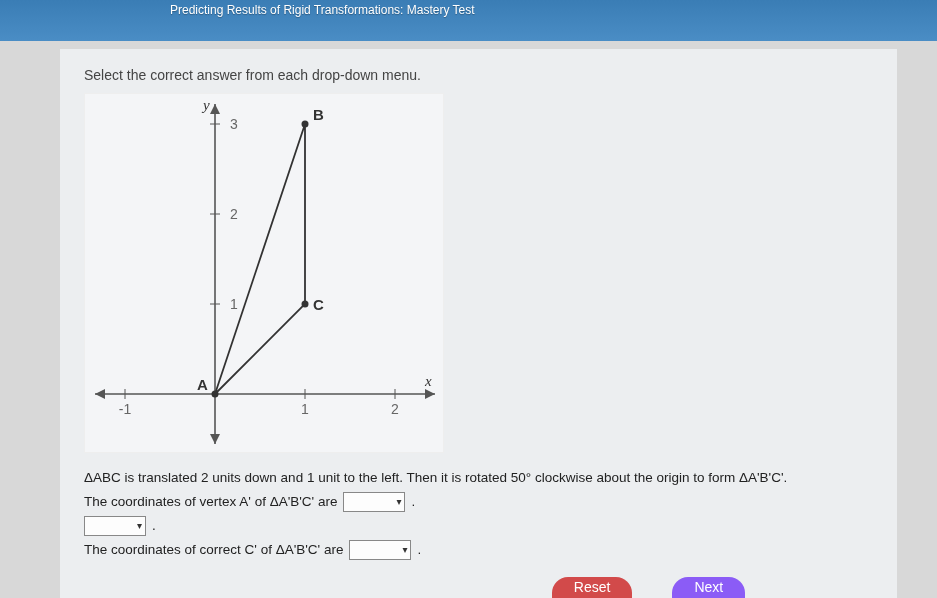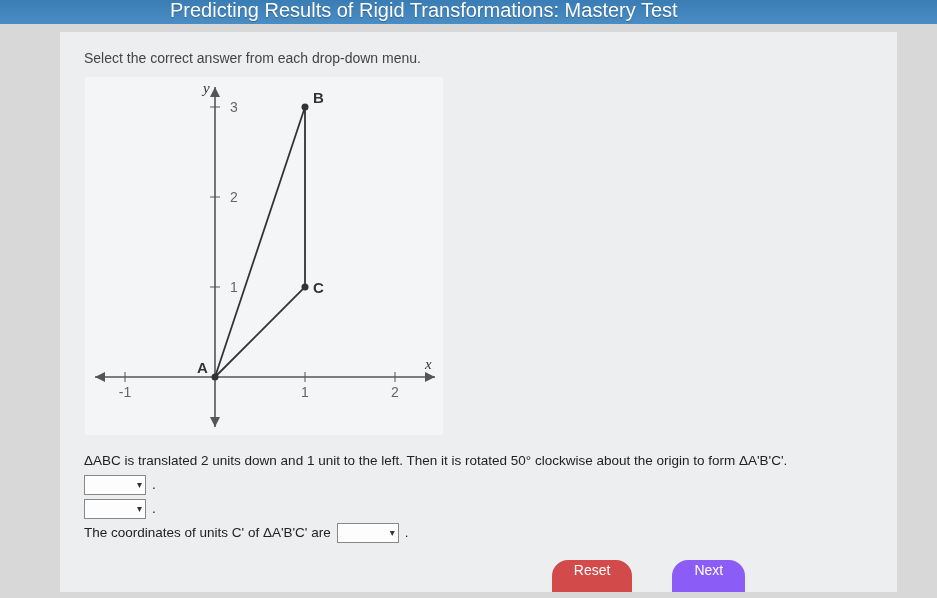--- a/index.html
+++ b/index.html
@@ -7,23 +7,23 @@
     font-family: Arial, Helvetica, sans-serif;
     background: #d8d8d8;
     width: 937px;
     height: 598px;
     overflow: hidden;
     position: relative;
   }
   .header {
     background: linear-gradient(to bottom, #3a7db5, #4a8dc5);
     color: #fff;
-    height: 24px;
+    height: 41px;
     padding: 0 16px;
-    font-size: 20px;
+    font-size: 12px;
     line-height: 20px;
     text-shadow: 0 1px 1px rgba(0,0,0,.3);
     padding-left: 170px;
     overflow: hidden;
   }
   .page {
     background: #eceef0;
     margin: 8px 40px 0 60px;
     padding: 18px 24px 16px 24px;
     min-height: 560px;
@@ -148,37 +148,38 @@
       <text x="112" y="296" class="point-label">A</text>
       <text x="228" y="26" class="point-label">B</text>
       <text x="228" y="216" class="point-label">C</text>
     </svg>
   </div>
 
   <div class="question">
     <div>ΔABC is translated 2 units down and 1 unit to the left. Then it is rotated 50° clockwise about the origin to form ΔA'B'C'.</div>
 
     <div class="question-row">
+      <span>The coordinates of vertex A' of ΔA'B'C' are</span>
       <span class="dd-wrap">
         <select class="dd"></select>
         <span class="chev">▾</span>
       </span>
       <span>.</span>
     </div>
 
     <div class="question-row">
       <span class="dd-wrap">
         <select class="dd"></select>
         <span class="chev">▾</span>
       </span>
       <span>.</span>
     </div>
 
     <div class="question-row">
-      <span>The coordinates of units C' of ΔA'B'C' are</span>
+      <span>The coordinates of correct C' of ΔA'B'C' are</span>
       <span class="dd-wrap">
         <select class="dd"></select>
         <span class="chev">▾</span>
       </span>
       <span>.</span>
     </div>
   </div>
 
   <div class="btnbar">
     <div class="pillbtn pill-reset">Reset</div>

